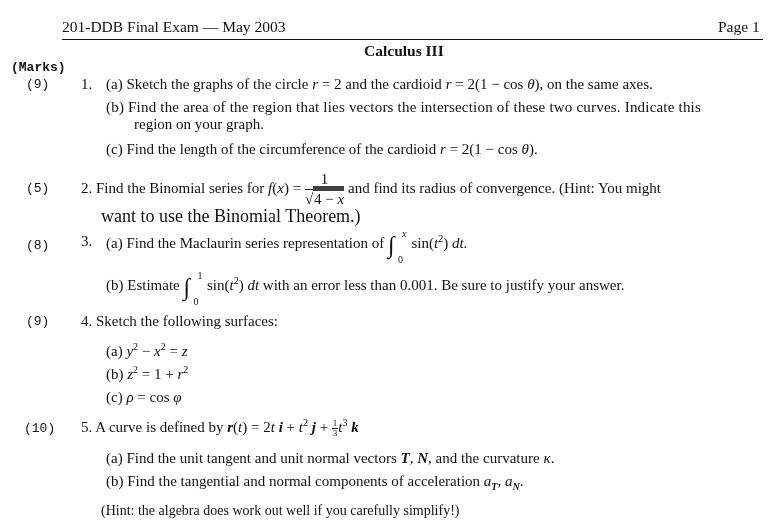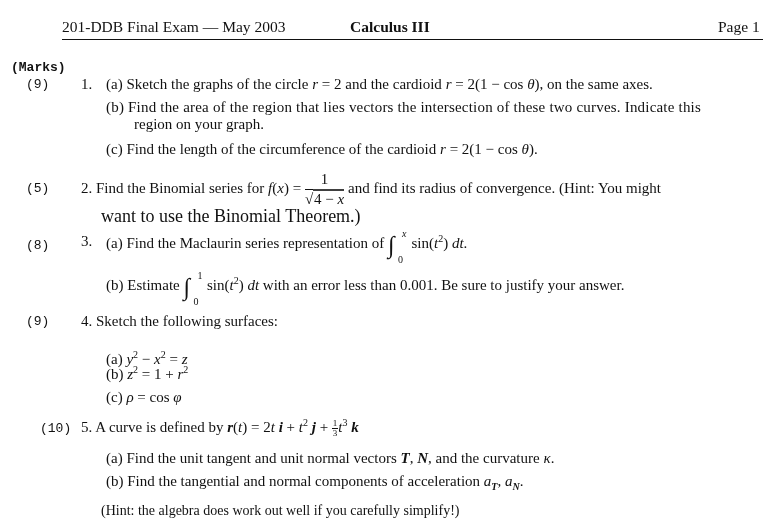--- a/index.html
+++ b/index.html
@@ -19,28 +19,28 @@
   sub { font-size: 10px; vertical-align: -4px; line-height: 0; }
   .frac { display: inline-block; vertical-align: middle; text-align: center; line-height: 1; }
   .frac .num { display: block; padding: 0 2px 2px 2px; border-bottom: 1px solid #111; }
   .frac .den { display: block; padding-top: 2px; }
   .sfrac { display: inline-block; vertical-align: middle; text-align: center; font-size: 9px; line-height: 1; }
   .sfrac .num { display: block; border-bottom: 1px solid #111; padding: 0 1px; }
   .sfrac .den { display: block; }
   .intg { display: inline-block; position: relative; font-size: 24px; font-style: italic; vertical-align: middle; width: 16px; line-height: 1; }
   .intg .up { position: absolute; left: 14px; top: -4px; font-size: 10px; }
   .intg .lo { position: absolute; left: 10px; top: 22px; font-size: 10px; font-style: normal; }
-  .sqrt { border-top: 2px solid #404040; padding-left: 1px; }
+  .sqrt { border-top: 5px solid #404040; padding-left: 1px; }
   .wrapline { letter-spacing: 0.2px; }
 </style>
 </head>
 <body>
 
 <div class="abs hdr" style="left:62px;">201-DDB Final Exam — May 2003</div>
-<div class="abs hdr bold" style="left:350px;">Calculus III</div>
+<div class="abs hdr bold" style="left:364px;margin-top:24px;">Calculus III</div>
 <div class="abs hdr" style="left:718px;">Page 1</div>
 <div class="hdr-rule"></div>
 
 <div class="abs mono bold" style="left:11px; top:60px;">(Marks)</div>
 
 <div class="abs mono" style="left:26px; top:77px;">(9)</div>
 <div class="abs" style="left:81px; top:76px;">1.</div>
 <div class="abs" style="left:106px; top:76px;">
   <span>(a)</span>
   <span>Sketch the graphs of the circle</span>
@@ -87,34 +87,34 @@
   <span class="intg">∫<span class="up" style="font-style:normal">1</span><span class="lo">0</span></span>
   &nbsp;sin(<i class="m">t</i><sup>2</sup>) <i class="m">dt</i>
   <span>with an error less than 0.001. Be sure to justify your answer.</span>
 </div>
 
 <div class="abs mono" style="left:26px; top:314px;">(9)</div>
 <div class="abs" style="left:81px; top:313px;text-align:center;">
   <span>4.</span>
   <span>Sketch the following surfaces:</span>
 </div>
-<div class="abs" style="left:106px; top:343px;margin-top:8px;">
+<div class="abs" style="left:106px; top:343px;">
   <span>(a)</span>
   <i class="m">y</i><sup>2</sup> − <i class="m">x</i><sup>2</sup> = <i class="m">z</i>
 </div>
 <div class="abs" style="left:106px; top:366px;text-align:right;">
   <span>(b)</span>
   <i class="m">z</i><sup>2</sup> = 1 + <i class="m">r</i><sup>2</sup>
 </div>
 <div class="abs" style="left:106px; top:389px;">
   <span>(c)</span>
   <i class="m">ρ</i> = cos <i class="m">φ</i>
 </div>
 
-<div class="abs mono" style="left:40px; top:421px;">(10)</div>
+<div class="abs mono" style="left:24px; top:421px;">(10)</div>
 <div class="abs" style="left:81px; top:419px;">
   <span>5.</span>
   <span>A curve is defined by</span>
   <b class="v">r</b>(<i class="m">t</i>) = 2<i class="m">t</i> <b class="v">i</b> + <i class="m">t</i><sup>2</sup> <b class="v">j</b> +
   <span class="sfrac"><span class="num">1</span><span class="den">3</span></span><i class="m">t</i><sup>3</sup> <b class="v">k</b>
 </div>
 <div class="abs" style="left:106px; top:450px;">
   <span>(a)</span>
   <span>Find the unit tangent and unit normal vectors</span>
   <b class="v">T</b>, <b class="v">N</b>, and the curvature <i class="m">κ</i>.

